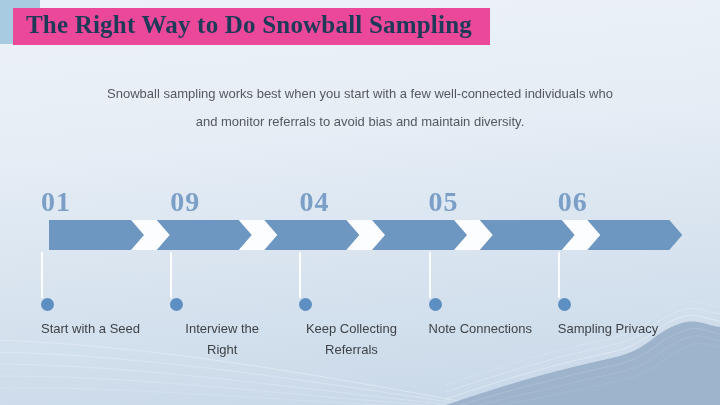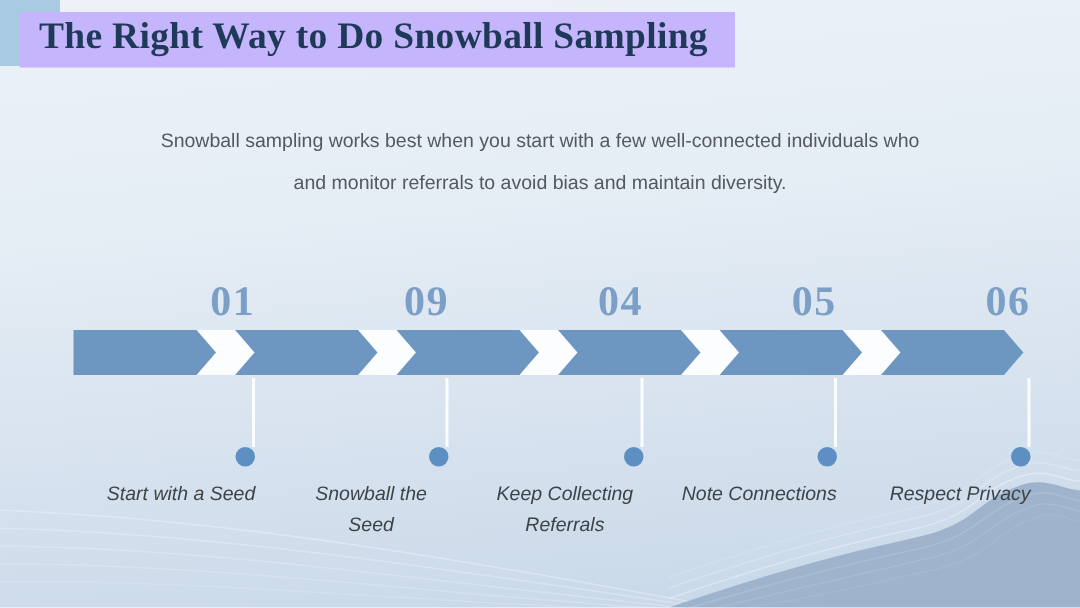--- a/index.html
+++ b/index.html
@@ -6,46 +6,46 @@
   body{
     width:720px;height:405px;position:relative;overflow:hidden;
     background:linear-gradient(175deg,#edf2f8 0%,#e5edf5 35%,#d6e2ee 68%,#c7d7e8 100%);
     font-family:"Liberation Sans",sans-serif;
   }
   .bg-waves{position:absolute;inset:0;width:720px;height:405px;}
   .accent-square{
     position:absolute;left:0;top:0;width:40px;height:44px;background:#a9cbe2;
   }
   .title-bar{
-    position:absolute;left:13px;top:8px;background:#c4b5fd;
+    position:absolute;left:13px;top:8px;background:#ec4899;
     padding:3px 18px 6px 13px;white-space:nowrap;
   }
   .page-title{
     font-family:"Liberation Serif",serif;font-weight:bold;font-size:25px;
     color:#1e3a58;letter-spacing:.2px;
   }
   .intro{
     position:absolute;left:60px;top:80px;width:600px;text-align:center;
     color:#55595f;font-size:13px;
   }
   .intro .line{line-height:28px;text-align:center;}
   .timeline{
     position:absolute;left:41px;top:186px;width:646px;display:flex;
   }
-  .step{flex:1;display:flex;flex-direction:column;align-items:flex-end;}
+  .step{flex:1;display:flex;flex-direction:column;align-items:flex-start;}
   .step-number{
     font-family:"Liberation Serif",serif;font-weight:bold;font-size:28px;
     line-height:32px;height:32px;color:#7b9fc7;letter-spacing:1px;text-align:center;
   }
   .arrow-space{height:34px;width:100%;}
   .connector{width:2px;height:46px;background:rgba(255,255,255,.9);}
   .dot{width:13px;height:13px;border-radius:50%;background:#5e8fc2;}
   .step-label{
     margin-top:7px;max-width:104px;text-align:center;
-    font-size:13px;line-height:21px;color:#3f4347;font-style:italic;
+    font-size:13px;line-height:21px;color:#3f4347;
   }
   .arrows-strip{position:absolute;left:0;top:220px;width:720px;height:30px;}
 </style>
 </head>
 <body>
 
 <svg class="bg-waves" viewBox="0 0 720 405" aria-hidden="true">
 
   <path d="M-5,340 C150,345 320,375 480,405" fill="none" stroke="rgba(255,255,255,0.30)" stroke-width="1"></path>
   <path d="M-5,352 C150,355 320,383 470,405" fill="none" stroke="rgba(255,255,255,0.26)" stroke-width="1"></path>
@@ -96,36 +96,36 @@
     <div class="arrow-space"></div>
     <div class="connector"></div>
     <div class="dot"></div>
     <div class="step-label">Start with a Seed</div>
   </div>
   <div class="step">
     <div class="step-number">09</div>
     <div class="arrow-space"></div>
     <div class="connector"></div>
     <div class="dot"></div>
-    <div class="step-label">Snowball the Seed</div>
+    <div class="step-label">Interview the Right</div>
   </div>
   <div class="step">
     <div class="step-number">04</div>
     <div class="arrow-space"></div>
     <div class="connector"></div>
     <div class="dot"></div>
     <div class="step-label">Keep Collecting Referrals</div>
   </div>
   <div class="step">
     <div class="step-number">05</div>
     <div class="arrow-space"></div>
     <div class="connector"></div>
     <div class="dot"></div>
     <div class="step-label">Note Connections</div>
   </div>
   <div class="step">
     <div class="step-number">06</div>
     <div class="arrow-space"></div>
     <div class="connector"></div>
     <div class="dot"></div>
-    <div class="step-label">Respect Privacy</div>
+    <div class="step-label">Sampling Privacy</div>
   </div>
 </div>
 
 </body></html>

